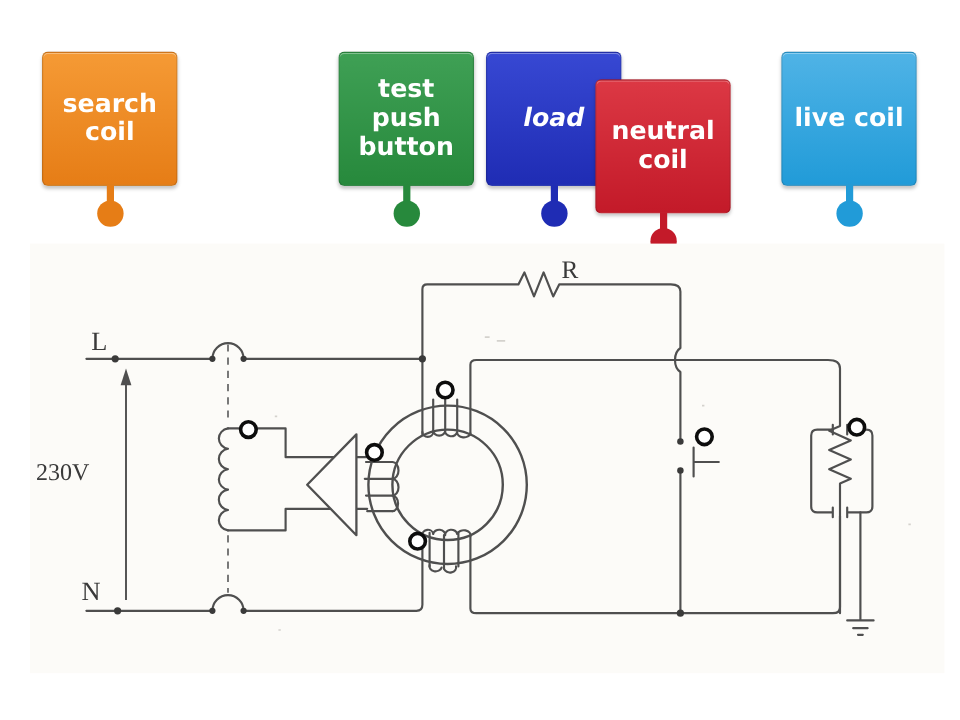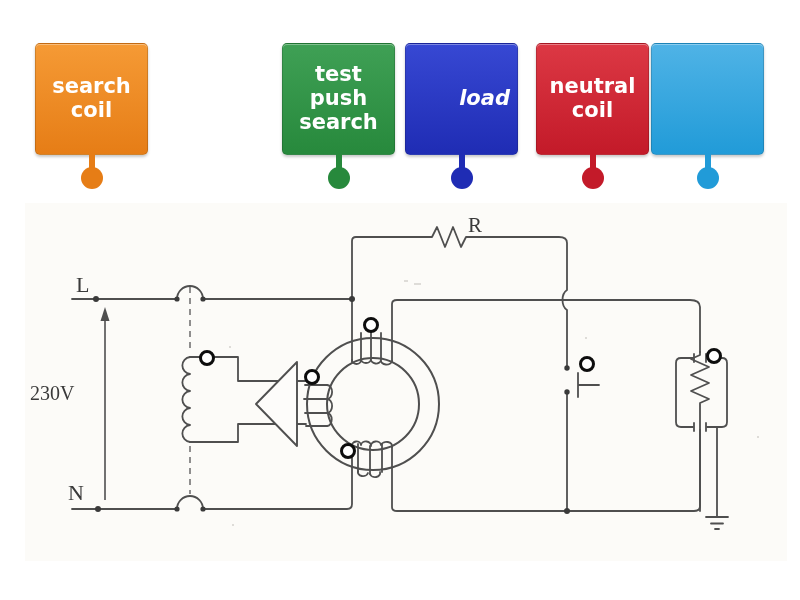--- a/index.html
+++ b/index.html
@@ -1,21 +1,21 @@
 <!DOCTYPE html>
 <html><head>
 <meta charset="utf-8">
 <style>
   html,body{margin:0;padding:0;background:#ffffff;}
   .stage{position:relative;width:800px;height:600px;background:#ffffff;overflow:hidden;
          font-family:"DejaVu Sans","Liberation Sans",sans-serif;}
   
   .label-card{position:absolute;top:43px;width:113px;height:112px;box-sizing:border-box;
     border-radius:5px;border:1px solid rgba(0,0,0,.15);
-    display:flex;align-items:center;justify-content:flex-end;text-align:center;
+    display:flex;align-items:center;justify-content:center;text-align:center;
     color:#fff;font-weight:700;font-size:21px;line-height:1.14;padding:0 7px;
     box-shadow:0 2px 3px rgba(0,0,0,.22), inset 0 1px 0 rgba(255,255,255,.35);
     cursor:grab;}
   .stem{position:absolute;left:50%;margin-left:-3px;top:110px;width:6px;height:20px;}
   .chip-dot{position:absolute;left:50%;margin-left:-11px;top:123px;width:22px;height:22px;border-radius:50%;}
   
   .diagram-panel{position:absolute;left:0;top:195px;width:800px;height:390px;}
   .target{position:absolute;width:10px;height:10px;background:#ffffff;
     border:3.5px solid #0d0d0d;border-radius:50%;cursor:pointer;}
 </style>
@@ -23,35 +23,36 @@
 <body>
 
 <div class="stage">
 
   <div class="label-card" style="left: 35px; background: linear-gradient(rgb(245, 154, 53), rgb(230, 125, 22));">
     <span>search coil</span>
     <span class="stem" style="background: rgb(230, 125, 22);"></span>
     <span class="chip-dot" style="background: rgb(230, 125, 22);"></span>
   </div>
   <div class="label-card" style="left: 282px; background: linear-gradient(rgb(63, 160, 85), rgb(39, 137, 60));">
-    <span>test push search</span>
+    <span>test push button</span>
     <span class="stem" style="background: rgb(39, 137, 60);"></span>
     <span class="chip-dot" style="background: rgb(39, 137, 60);"></span>
   </div>
   <div class="label-card" style="left: 405px; background: linear-gradient(rgb(55, 72, 211), rgb(31, 44, 180)); font-style: italic;">
     <span>load</span>
     <span class="stem" style="background: rgb(31, 44, 180);"></span>
     <span class="chip-dot" style="background: rgb(31, 44, 180);"></span>
   </div>
-  <div class="label-card" style="left: 536px; background: linear-gradient(rgb(220, 56, 68), rgb(195, 26, 41));">
+  <div class="label-card" style="left: 496px; background: linear-gradient(rgb(220, 56, 68), rgb(195, 26, 41)); margin-top: 23px;">
     <span>neutral coil</span>
     <span class="stem" style="background: rgb(195, 26, 41);"></span>
     <span class="chip-dot" style="background: rgb(195, 26, 41);"></span>
   </div>
   <div class="label-card" style="left: 651px; background: linear-gradient(rgb(79, 179, 230), rgb(33, 155, 216));">
+    <span>live coil</span>
     <span class="stem" style="background: rgb(33, 155, 216);"></span>
     <span class="chip-dot" style="background: rgb(33, 155, 216);"></span>
   </div>
 
   <div class="diagram-panel">
     <svg width="800" height="390" viewBox="0 195 800 390" xmlns="http://www.w3.org/2000/svg">
       <rect x="25" y="203" width="762" height="358" fill="#fcfbf8"></rect>
 
       <g stroke="#9a968e" stroke-width="1.4" opacity="0.4">
         <path d="M404,281 H408 M414,284 H421 M229,347 h2 M585,338 h2 M757,437 h2 M232,525 h2"></path>

